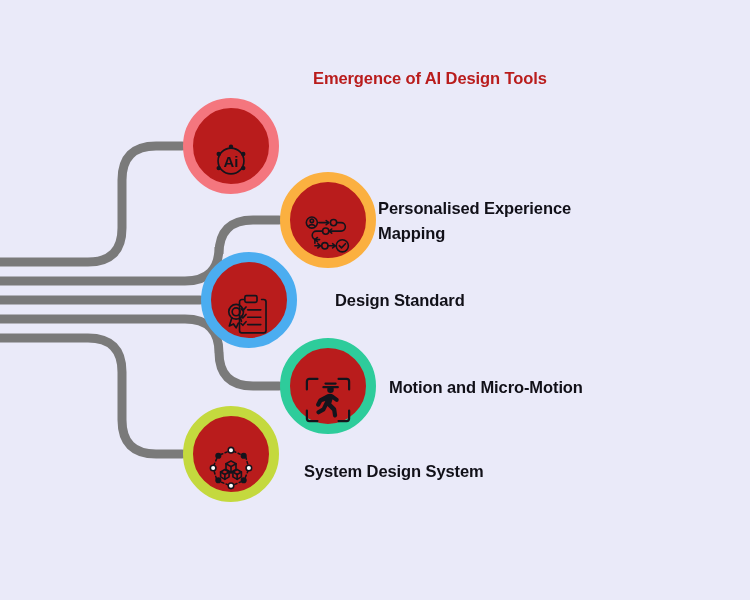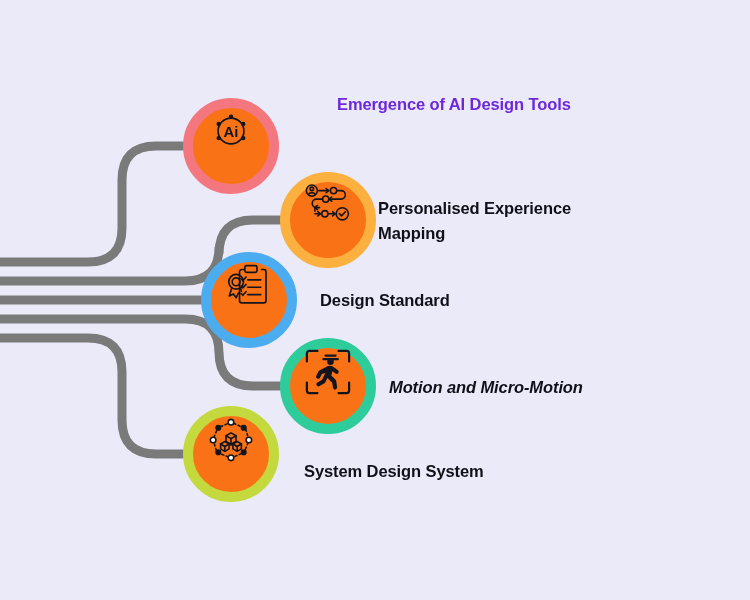--- a/index.html
+++ b/index.html
@@ -23,26 +23,26 @@
     left: 0;
     top: 0;
     width: 750px;
     height: 600px;
   }
   .node {
     position: absolute;
     width: 96px;
     height: 96px;
     border-radius: 50%;
-    background: #f97316;
+    background: #b91c1c;
     box-sizing: border-box;
     border-style: solid;
     border-width: 10px;
     display: flex;
-    align-items: flex-start;
+    align-items: flex-end;
     justify-content: center;
   }
   .node svg {
     display: block;
   }
   .label {
     position: absolute;
     font-weight: bold;
     font-size: 16.5px;
     line-height: 1.52;
@@ -167,20 +167,20 @@
           <path d="M14.2 29.1l4.4 2.6 4.4-2.6"></path>
           <path d="M18.6 31.7v5.1"></path>
           <path d="M31.4 26.6l-4.4 2.5v5.1l4.4 2.6 4.4-2.6v-5.1z"></path>
           <path d="M27 29.1l4.4 2.6 4.4-2.6"></path>
           <path d="M31.4 31.7v5.1"></path>
         </g>
       </svg>
     </span>
   </div>
 
-  <div class="label" style="left: 313px; top: 92px; color: #6d28d9; margin-left: 24px;">Emergence of AI Design Tools</div>
+  <div class="label" style="left: 313px; top: 66px; color: #b91c1c;">Emergence of AI Design Tools</div>
   <div class="label" style="left: 378px; top: 196px; color: rgb(17, 16, 24);">Personalised Experience
 Mapping</div>
-  <div class="label" style="left: 320px; top: 288px; color: rgb(17, 16, 24);">Design Standard</div>
-  <div class="label" style="left: 389px; top: 375px; color: rgb(17, 16, 24); font-style: italic;">Motion and Micro-Motion</div>
+  <div class="label" style="left: 335px; top: 288px; color: rgb(17, 16, 24);">Design Standard</div>
+  <div class="label" style="left: 389px; top: 375px; color: rgb(17, 16, 24);">Motion and Micro-Motion</div>
   <div class="label" style="left: 304px; top: 459px; color: rgb(17, 16, 24);">System Design System</div>
 
 </div>
 
 </body></html>

